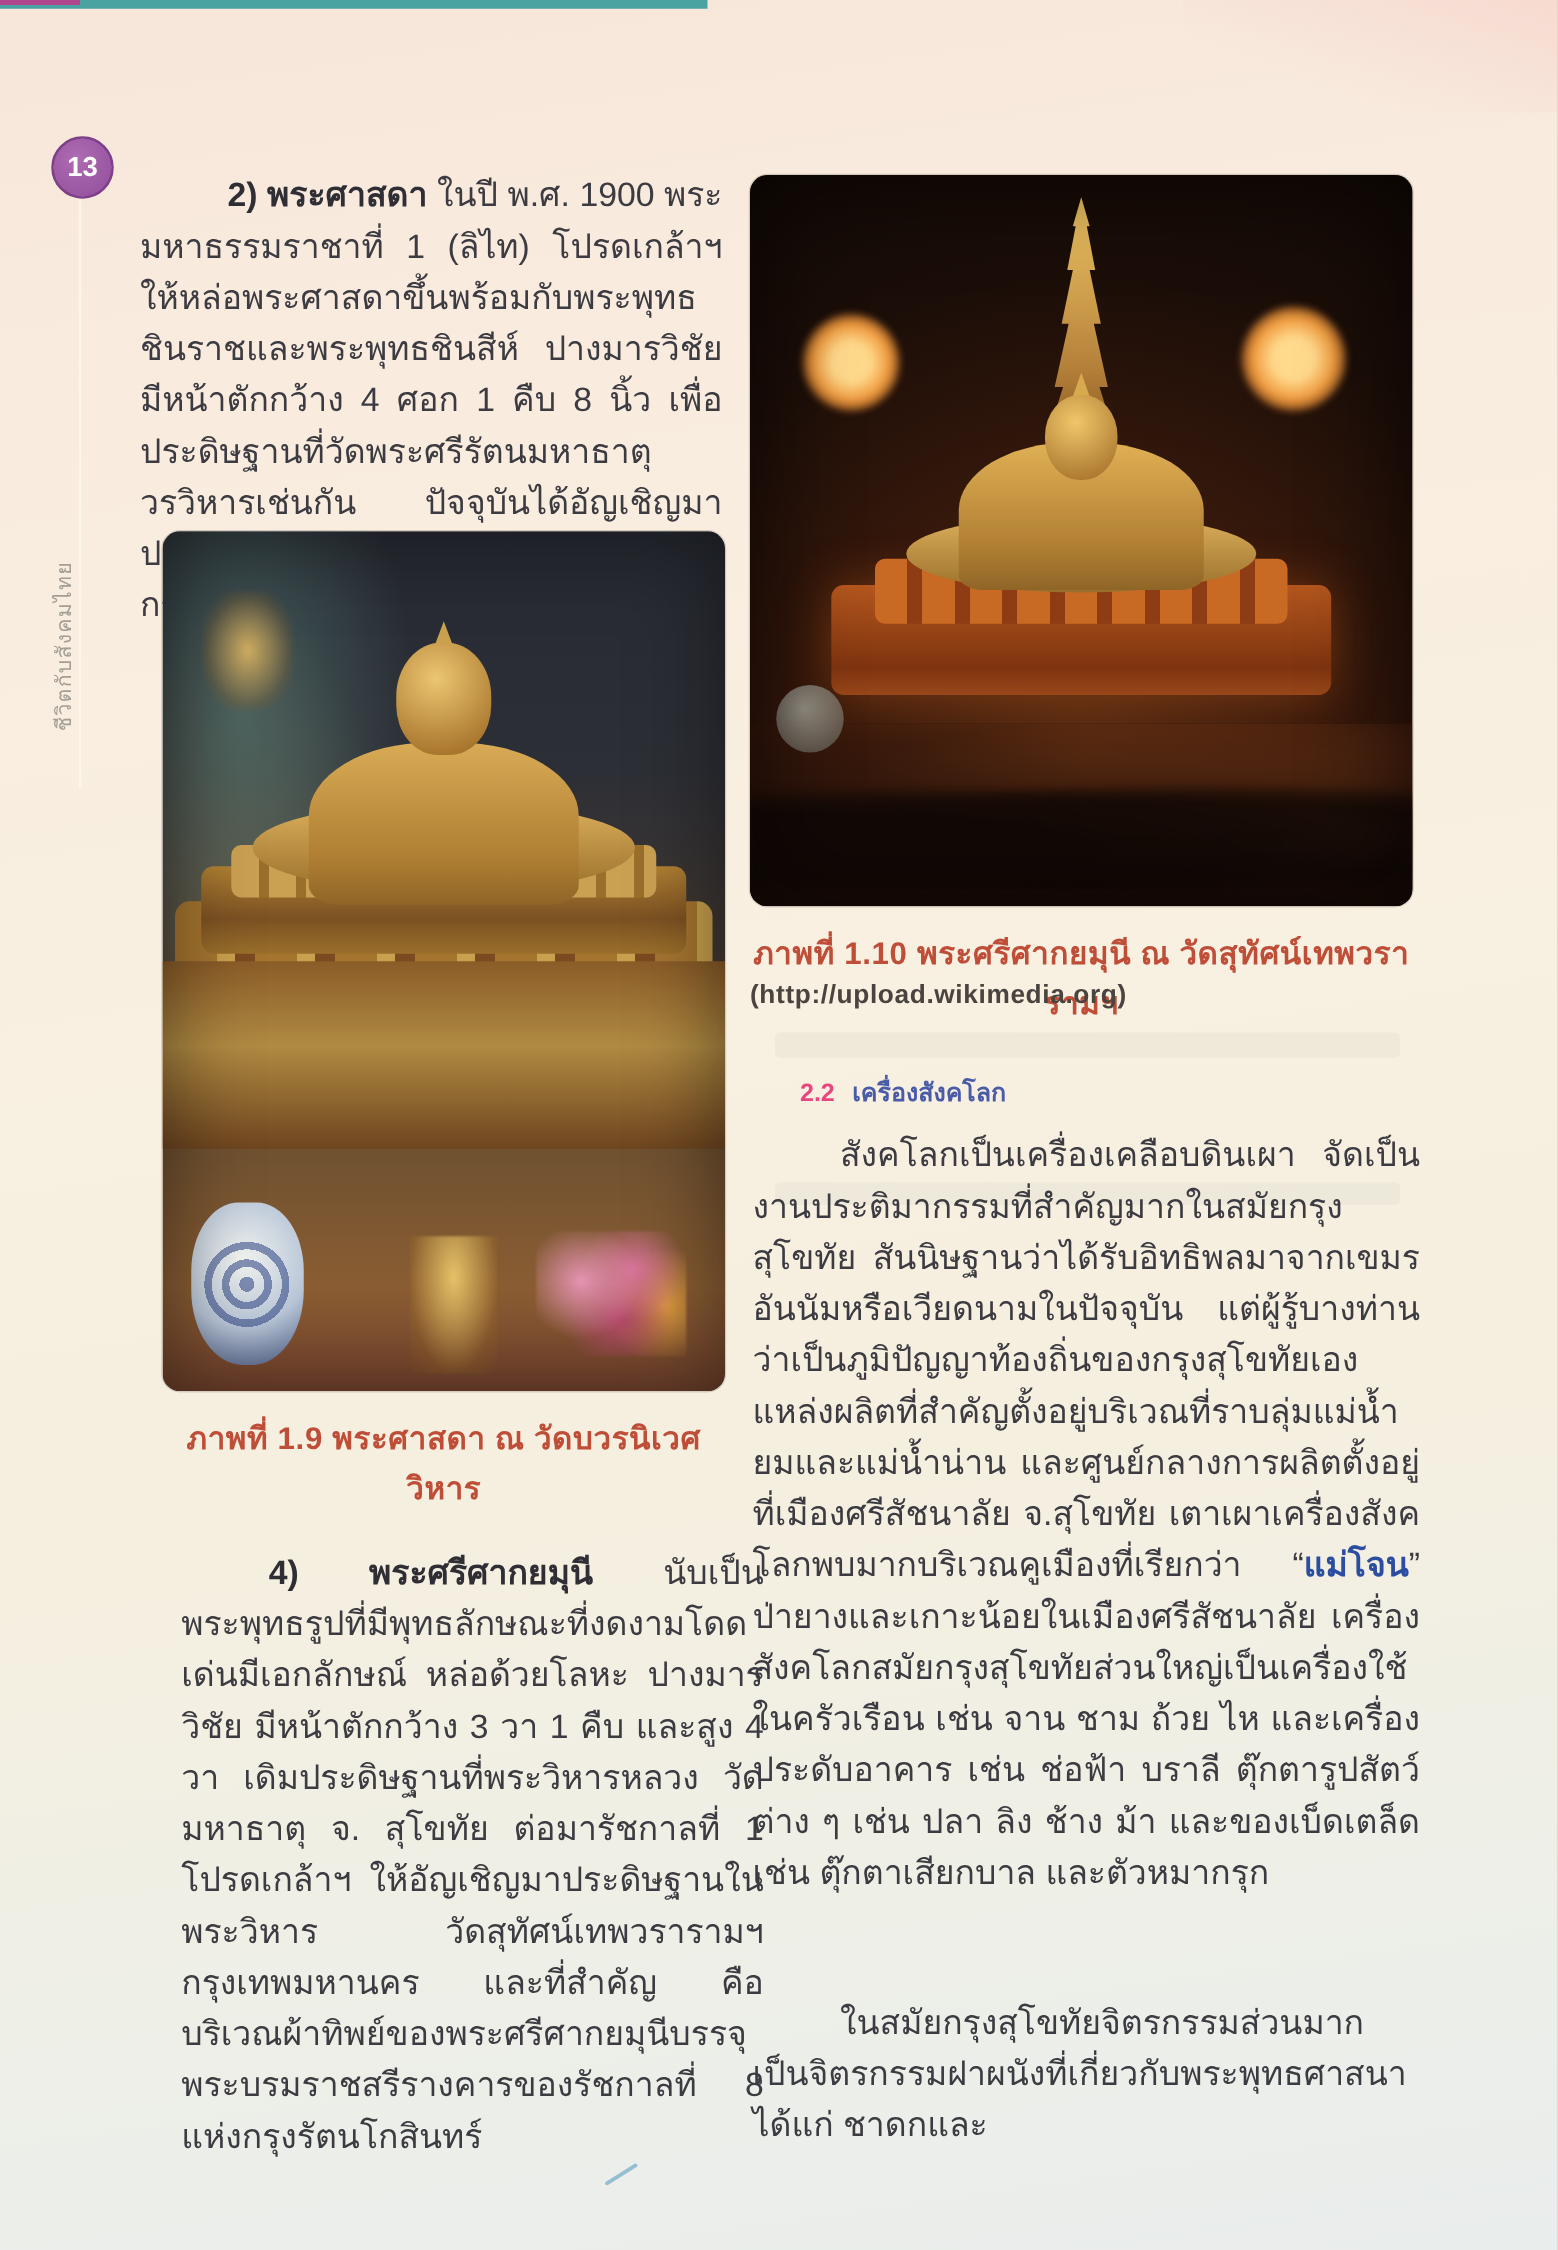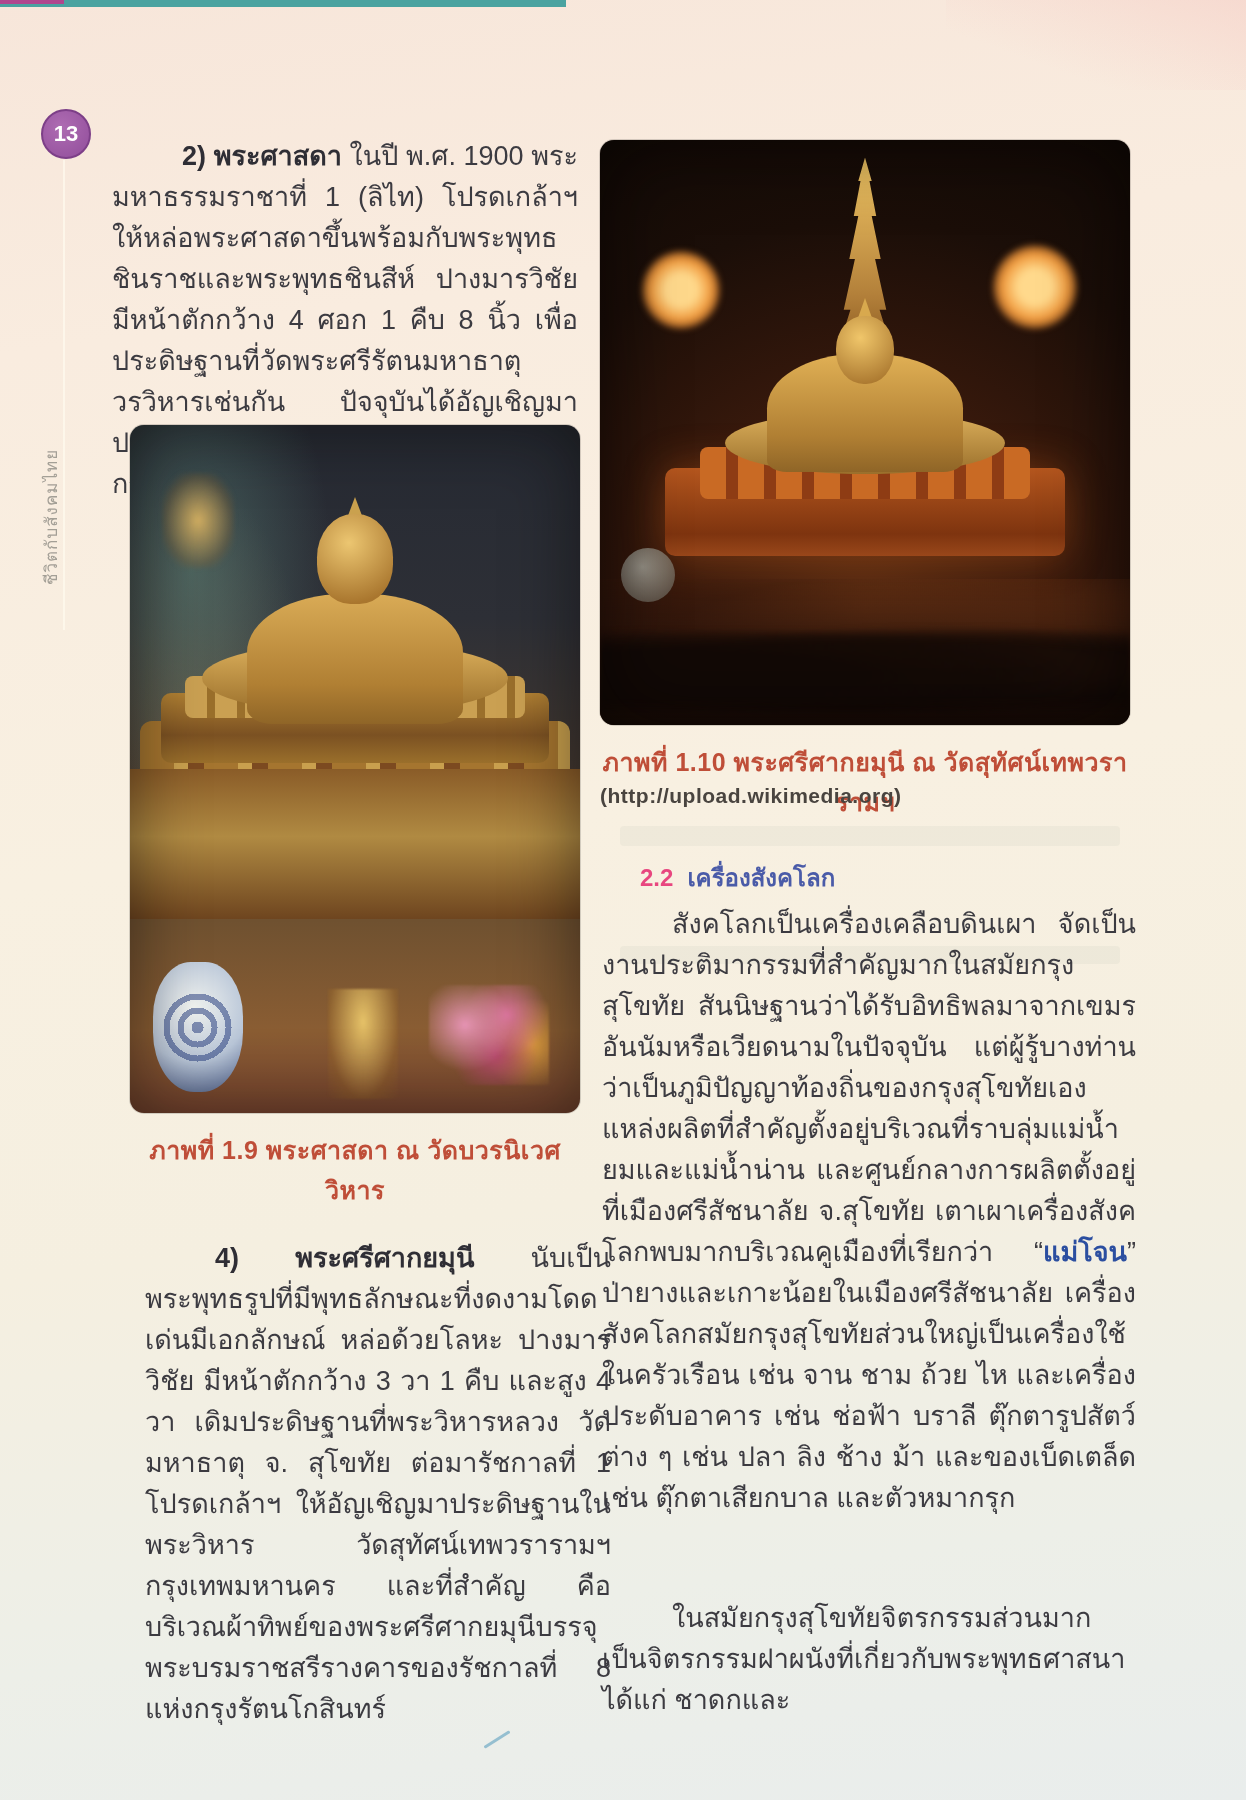--- a/index.html
+++ b/index.html
@@ -17,21 +17,21 @@
   .side-text{position:absolute;left:38px;top:385px;height:200px;writing-mode:vertical-rl;
     transform:rotate(180deg);font-size:17px;color:#a39f96;letter-spacing:1px;}
   .body-text{position:absolute;font-size:27px;line-height:41px;text-align:justify;margin:0;}
   .indent{text-indent:70px;}
   .lead{font-weight:bold;color:#2f2e35;}
   .col-left{left:112px;width:466px;}
   .col-right{left:602px;width:534px;}
   .photo{position:absolute;border-radius:14px;overflow:hidden;box-shadow:0 0 0 1px rgba(0,0,0,.15);}
   .caption{position:absolute;text-align:center;color:#bf4e38;font-size:25px;font-weight:bold;letter-spacing:.5px;}
   .caption-src{position:absolute;text-align:left;color:#49443f;font-size:21px;font-weight:bold;letter-spacing:.5px;}
-  .h-sec{position:absolute;font-size:24px;font-weight:bold;margin:0;}
+  .h-sec{position:absolute;font-size:20px;font-weight:bold;margin:0;}
   .num-pink{color:#e8467f;margin-right:14px;}
   .num-blue{color:#4a5ba8;margin-right:12px;}
   .t-blue{color:#4a5ba8;}
   .t-pink{color:#e8467f;}
   .hl-blue{color:#2b4ea0;font-weight:bold;}
   
   .p1-bg{position:absolute;inset:0;background:linear-gradient(180deg,#262a33 0%,#2d2f36 28%,#453a31 52%,#6f5130 72%,#8a5d33 88%,#7a4630 100%);}
   .p1-mural{position:absolute;left:0;top:0;width:46%;height:60%;
     background:radial-gradient(ellipse at 30% 35%,rgba(92,134,124,.55),transparent 68%),
                radial-gradient(ellipse at 25% 75%,rgba(150,125,85,.4),transparent 60%);}

